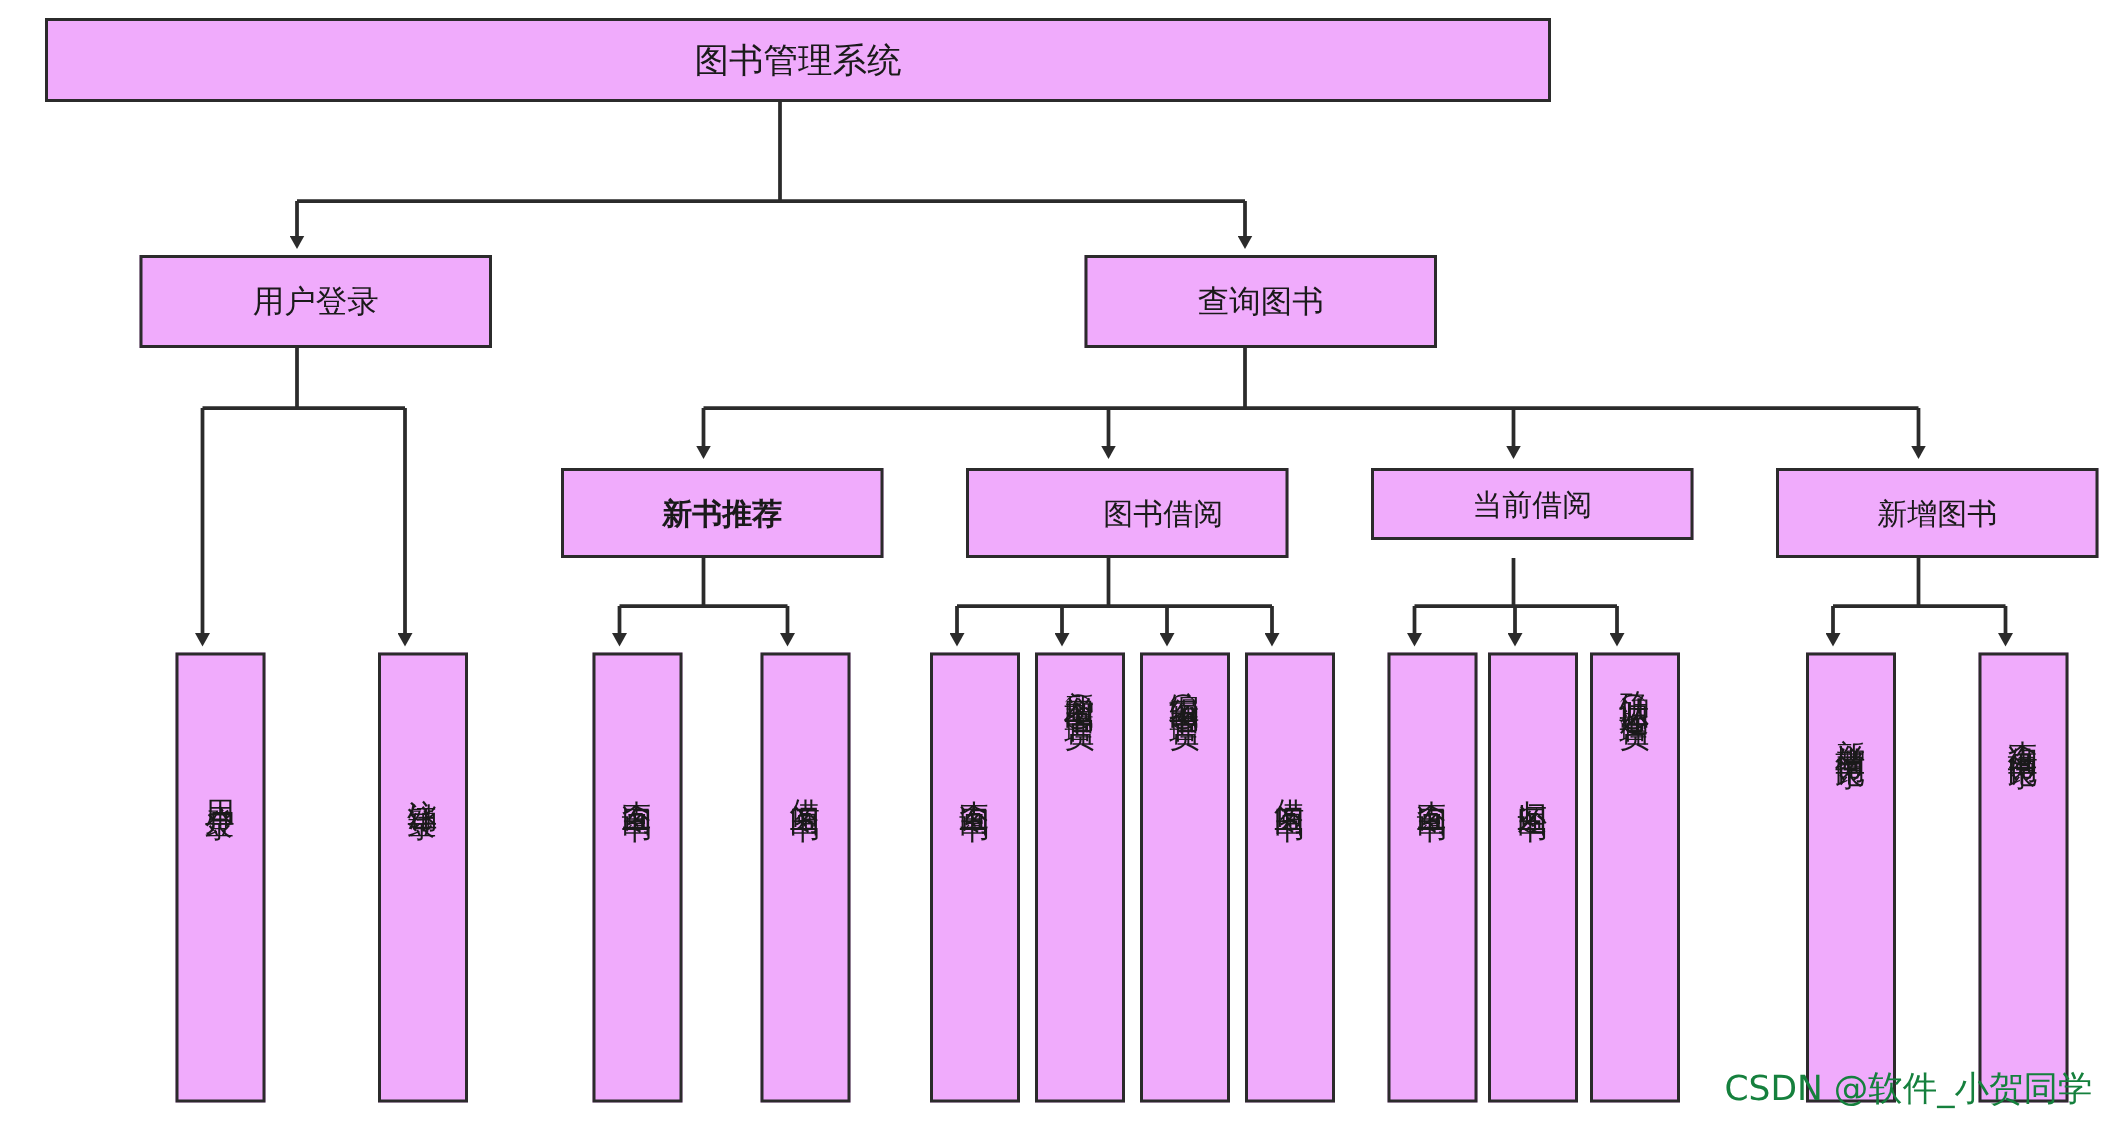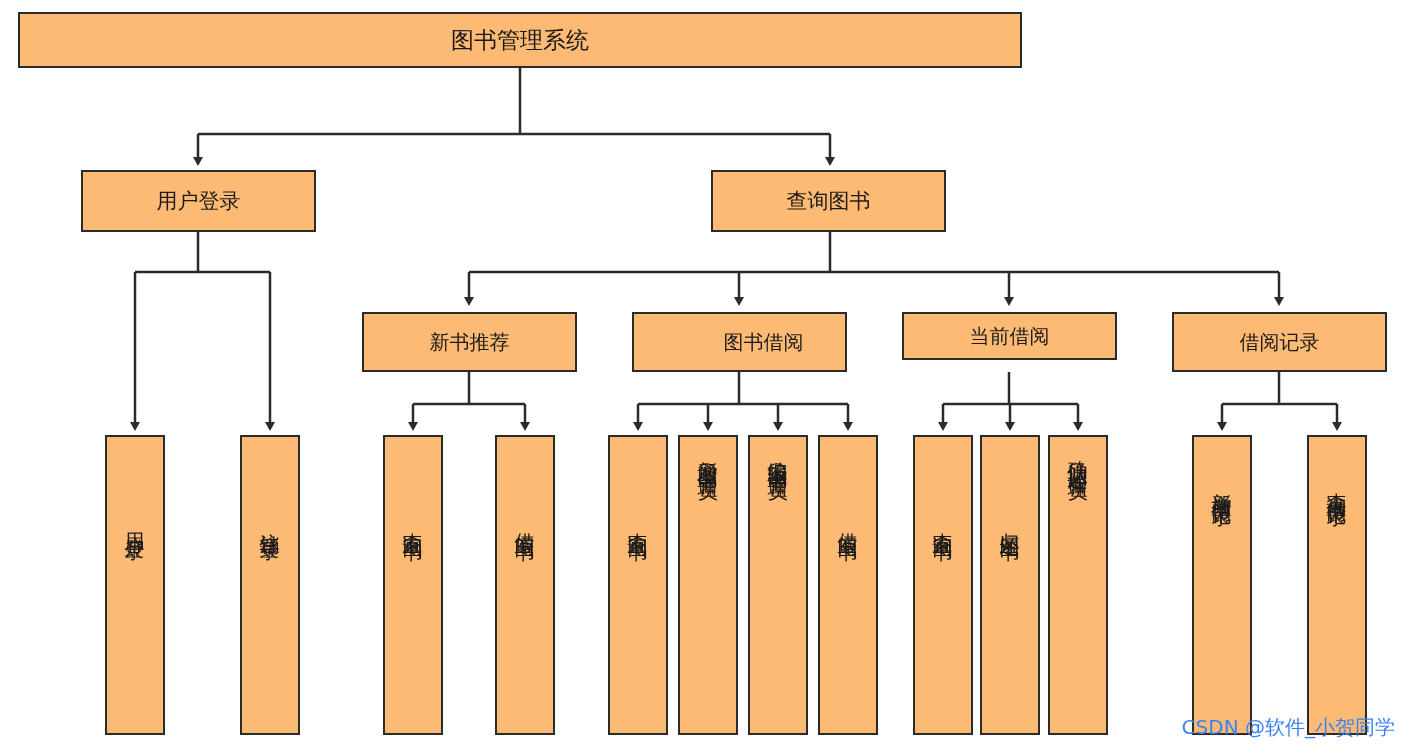--- a/index.html
+++ b/index.html
@@ -20,27 +20,28 @@
   #diagram-svg {
     position: absolute;
     left: 0;
     top: 0;
     width: 1405px;
     height: 747px;
   }
   .node-box {
     position: absolute;
     box-sizing: border-box;
-    background: #fdba74;
+    background: #f0abfc;
     border: 2.5px solid #2b2b2b;
     display: flex;
     align-items: center;
     justify-content: center;
     color: #1a1a1a;
     z-index: 2;
+    margin-left: 12px;
   }
   .node-box.level0 {
     font-size: 23px;
   }
   .node-box.level1 {
     font-size: 21px;
   }
   .node-box.level2 {
     font-size: 20px;
   }
@@ -54,22 +55,22 @@
     writing-mode: vertical-rl;
     text-orientation: upright;
     letter-spacing: 3px;
     line-height: 1;
     white-space: nowrap;
   }
   .watermark {
     position: absolute;
     right: 10px;
     bottom: 6px;
-    font-size: 20px;
-    color: #3b82f6;
+    font-size: 23px;
+    color: #15803d;
     z-index: 5;
     white-space: nowrap;
   }
 </style>
 </head>
 <body>
 
 <div id="canvas">
 
   <svg id="diagram-svg" viewBox="0 0 1405 747">
@@ -126,31 +127,31 @@
     <span>图书管理系统</span>
   </div>
 
   <div class="node-box level1" style="left:81px; top:170px; width:235px; height:62px;">
     <span>用户登录</span>
   </div>
   <div class="node-box level1" style="left:711px; top:170px; width:235px; height:62px;">
     <span>查询图书</span>
   </div>
 
-  <div class="node-box level2" style="left:362px; top:312px; width:215px; height:60px;">
+  <div class="node-box level2" style="left:362px; top:312px; width:215px; height:60px;font-weight:bold;">
     <span>新书推荐</span>
   </div>
   <div class="node-box level2" style="left:632px; top:312px; width:215px; height:60px;padding-left:48px;">
     <span>图书借阅</span>
   </div>
   <div class="node-box level2" style="left:902px; top:312px; width:215px; height:48px;">
     <span>当前借阅</span>
   </div>
   <div class="node-box level2" style="left:1172px; top:312px; width:215px; height:60px;">
-    <span>借阅记录</span>
+    <span>新增图书</span>
   </div>
 
   <div class="node-box leaf" style="left:105px; top:435px; width:60px; height:300px; padding-top:80px;">
     <span class="vtext">用户登录</span>
   </div>
   <div class="node-box leaf" style="left:240px; top:435px; width:60px; height:300px; padding-top:80px;">
     <span class="vtext">注销登录</span>
   </div>
 
   <div class="node-box leaf" style="left:383px; top:435px; width:60px; height:300px; padding-top:80px;">

